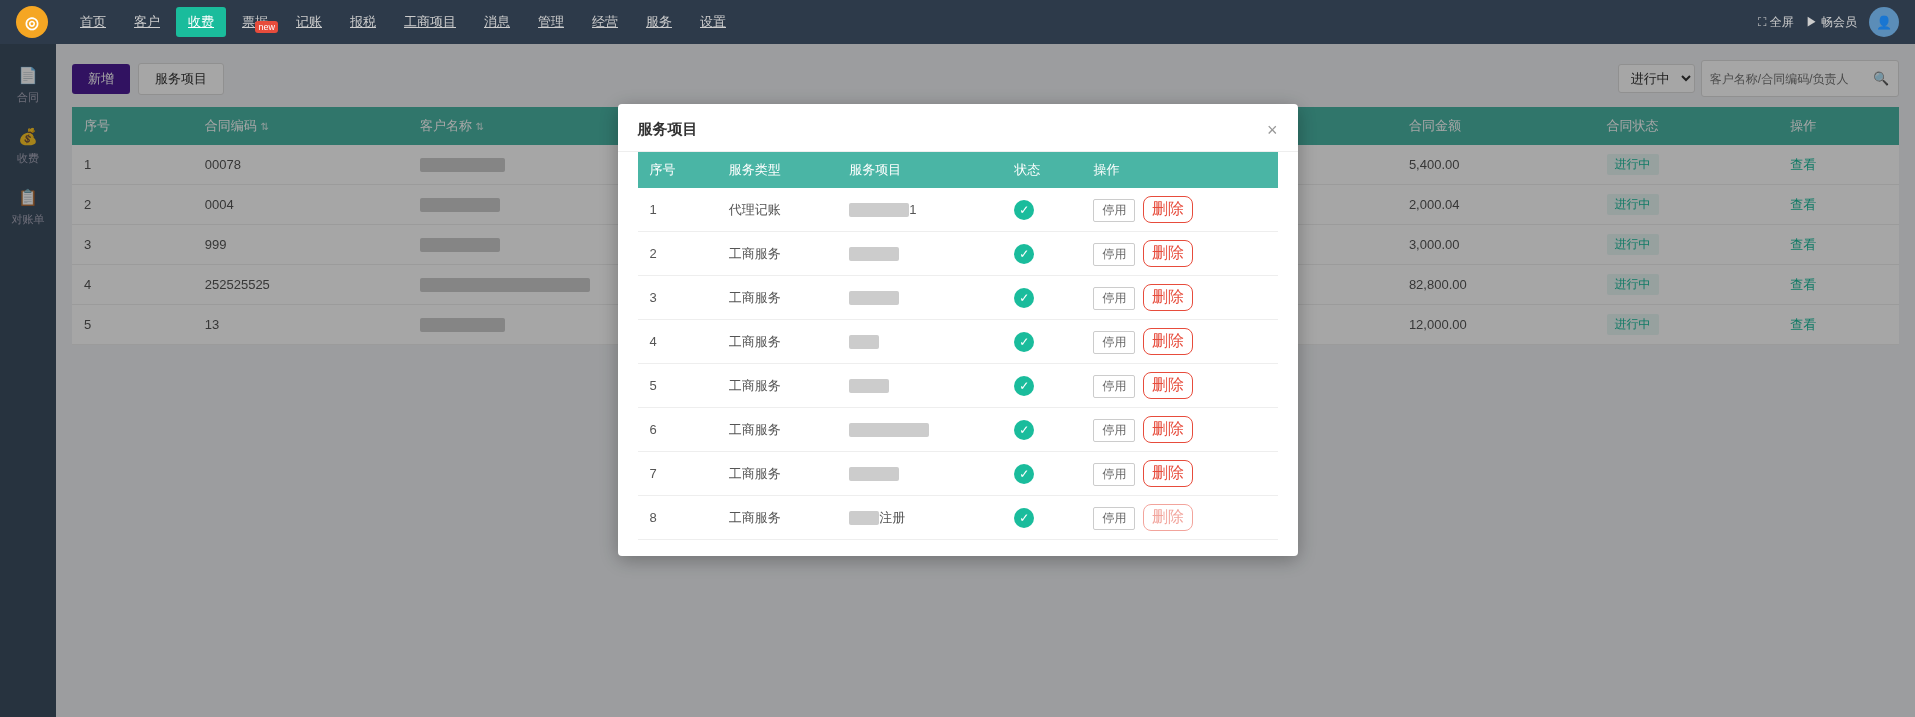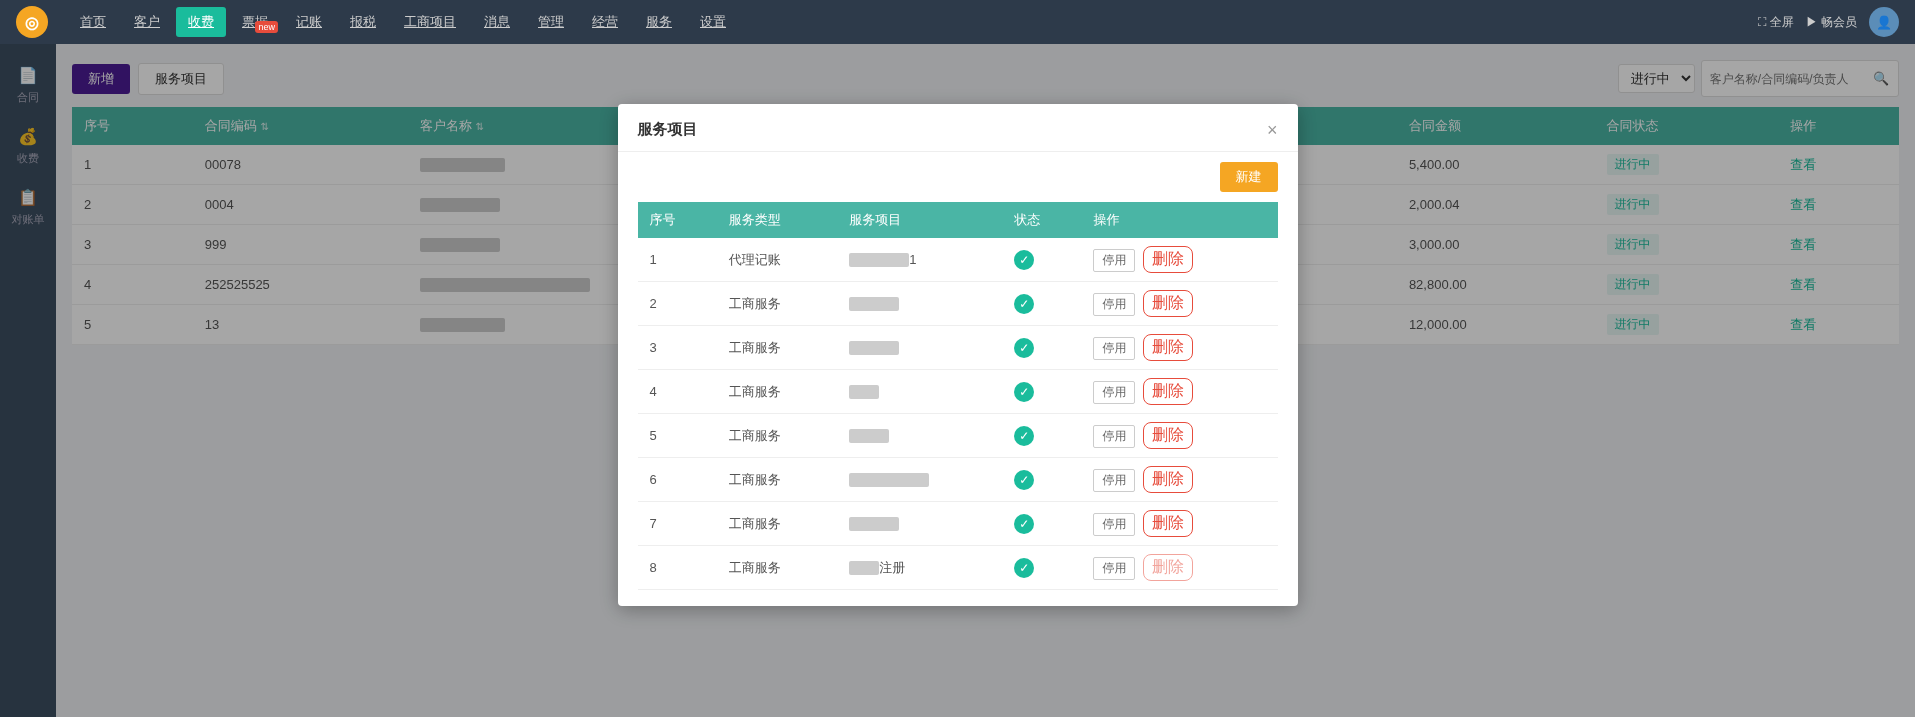--- a/index.html
+++ b/index.html
@@ -305,23 +305,20 @@
         </tr>
       </tbody>
     </table>
 
     <div class="overlay">
       <div class="dialog">
         <div class="dialog-header">
           <span class="dialog-title">服务项目</span>
           <button class="close-btn">×</button>
         </div>
-        <div class="dialog-toolbar">
-          <button class="btn-new-dialog">新建</button>
-        </div>
         <div class="dialog-content">
           <table class="dialog-table">
             <thead>
               <tr>
                 <th>序号</th>
                 <th>服务类型</th>
                 <th>服务项目</th>
                 <th>状态</th>
                 <th>操作</th>
               </tr>

